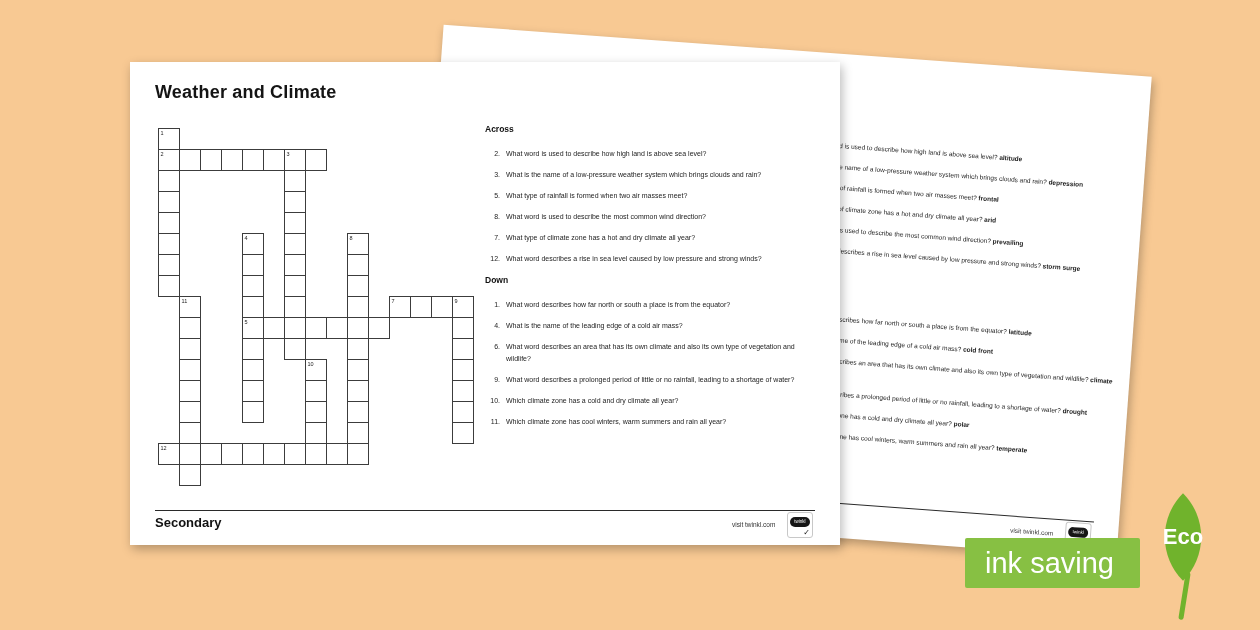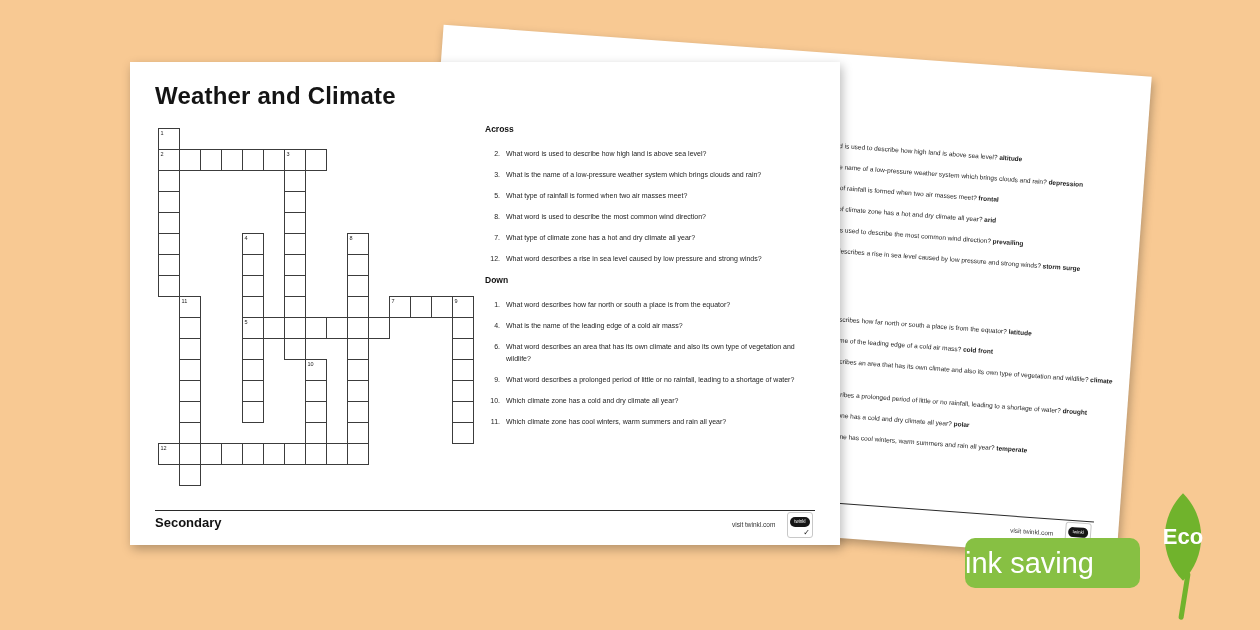--- a/index.html
+++ b/index.html
@@ -10,21 +10,21 @@
   #scene{position:absolute;inset:0;}
   .page{
     position:absolute;width:710px;height:483px;background:#ffffff;
     box-shadow:2px 4px 10px rgba(0,0,0,0.28);
   }
   .page.front{left:130px;top:62px;z-index:2;}
   .page.back{left:425px;top:50px;z-index:1;transform:rotate(4.2deg);}
 
   .ws-title{
     position:absolute;left:25px;top:20px;margin:0;
-    font-size:24px;font-weight:bold;color:#141414;letter-spacing:0.2px;
+    font-size:18px;font-weight:bold;color:#141414;letter-spacing:0.2px;
   }
 
   
   .grid{position:absolute;left:28px;top:66px;}
   .cell{
     position:absolute;width:22px;height:22px;box-sizing:border-box;
     border:1px solid #3c3c3c;background:#ffffff;
   }
   .cellnum{position:absolute;left:1.5px;top:1px;font-size:5.5px;color:#222;line-height:6px;}
 
@@ -51,22 +51,22 @@
   }
   .logo .blob{
     position:absolute;left:2px;top:4px;width:20px;height:10px;background:#161616;
     border-radius:6px;color:#fff;font-size:4.5px;text-align:center;line-height:10px;
   }
   .logo .tick{position:absolute;right:2px;bottom:0;font-size:8px;color:#161616;line-height:9px;}
 
   
   .eco{position:absolute;z-index:5;}
   .eco-pill{
-    position:absolute;left:965px;top:538px;width:175px;height:50px;border-radius:10px;
-    color:#fff;font-size:29px;line-height:50px;box-sizing:border-box;
+    position:absolute;left:965px;top:538px;width:175px;height:50px;border-radius:2px;
+    color:#fff;font-size:29px;line-height:50px;padding-left:20px;box-sizing:border-box;
   }
   .eco-leaf{
     position:absolute;left:1152px;top:506px;width:62px;height:62px;
     border-radius:0 100% 0 100%;transform:rotate(45deg);
   }
   .eco-leaf-label{
     position:absolute;inset:0;display:flex;align-items:center;justify-content:center;
     transform:rotate(-45deg);color:#fff;font-size:22px;font-weight:bold;
   }
   .eco-stem{

